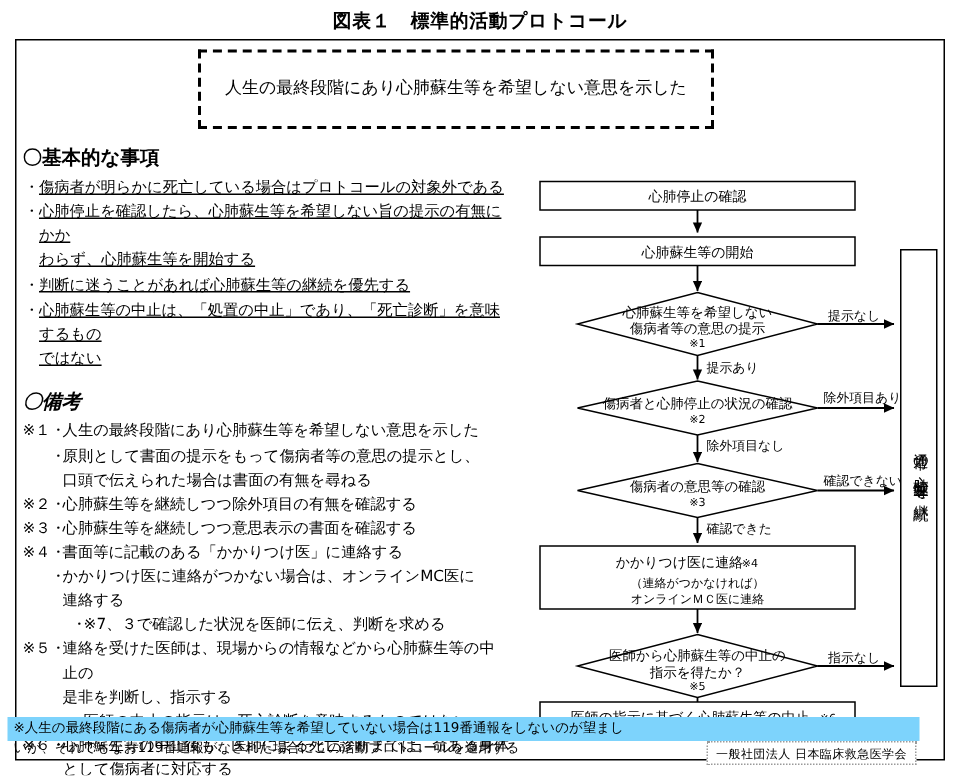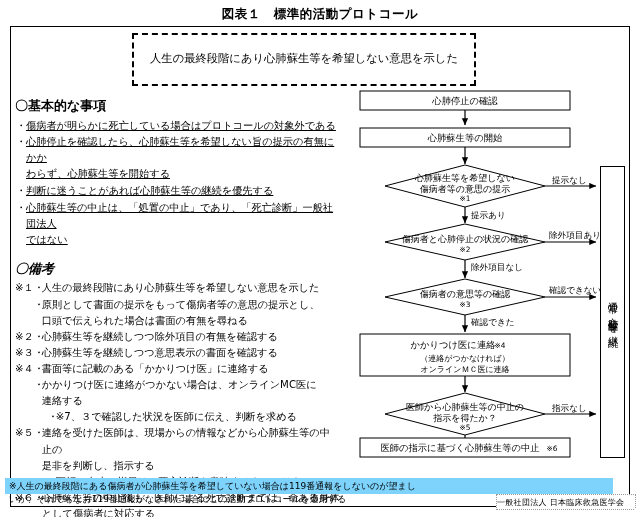--- a/index.html
+++ b/index.html
@@ -124,21 +124,21 @@
   }
   .note-item.indent {
     padding-left: 8px;
     margin-left: 14px;
   }
 
   
   #flow {
     position: absolute;
     left: 340px;
-    top: 80px;
+    top: 110px;
     width: 290px;
     height: 378px;
   }
   #flow svg { display: block; }
 
   .fl-box-label, .fl-dia-label, .fl-edge-label, .fl-sub {
     font-family: "DejaVu Sans", "Liberation Sans", sans-serif;
     fill: #000000;
   }
   .fl-box-label { font-size: 9.3px; }
@@ -196,28 +196,29 @@
     font-size: 9.0px;
     line-height: 1.42;
     padding: 2px 4px 0 4px;
     box-sizing: border-box;
     white-space: pre-line;
   }
 
   
   #attribution {
     position: absolute;
-    left: 496px;
+    left: 471px;
     top: 494px;
     width: 140px;
     height: 16px;
     border: 1px dotted #9a9a9a;
     box-sizing: border-box;
     display: flex;
     align-items: center;
+    justify-content: center;
     background: #ffffff;
   }
   #attribution .atext {
     font-size: 8.0px;
     white-space: pre;
     letter-spacing: 0.3px;
   }
 </style>
 </head>
 <body>
@@ -244,21 +245,21 @@
           <span class="bdot">・</span>
           <span class="btext">心肺停止を確認したら、心肺蘇生等を希望しない旨の提示の有無にかか
 わらず、心肺蘇生等を開始する</span>
         </li>
         <li>
           <span class="bdot">・</span>
           <span class="btext">判断に迷うことがあれば心肺蘇生等の継続を優先する</span>
         </li>
         <li>
           <span class="bdot">・</span>
-          <span class="btext">心肺蘇生等の中止は、「処置の中止」であり、「死亡診断」一般社団法人
+          <span class="btext">心肺蘇生等の中止は、「処置の中止」であり、「死亡診断」を意味するもの
 ではない</span>
         </li>
       </ul>
 
     <div class="sect-head" id="notes-head">〇備考</div>
     <div id="notes-list">
         <div class="note-row">
           <span class="note-mark">※１</span>
           <div class="note-items">
             <div class="note-item"><span class="ndot">・</span><span>人生の最終段階にあり心肺蘇生等を希望しない意思を示した</span></div>

